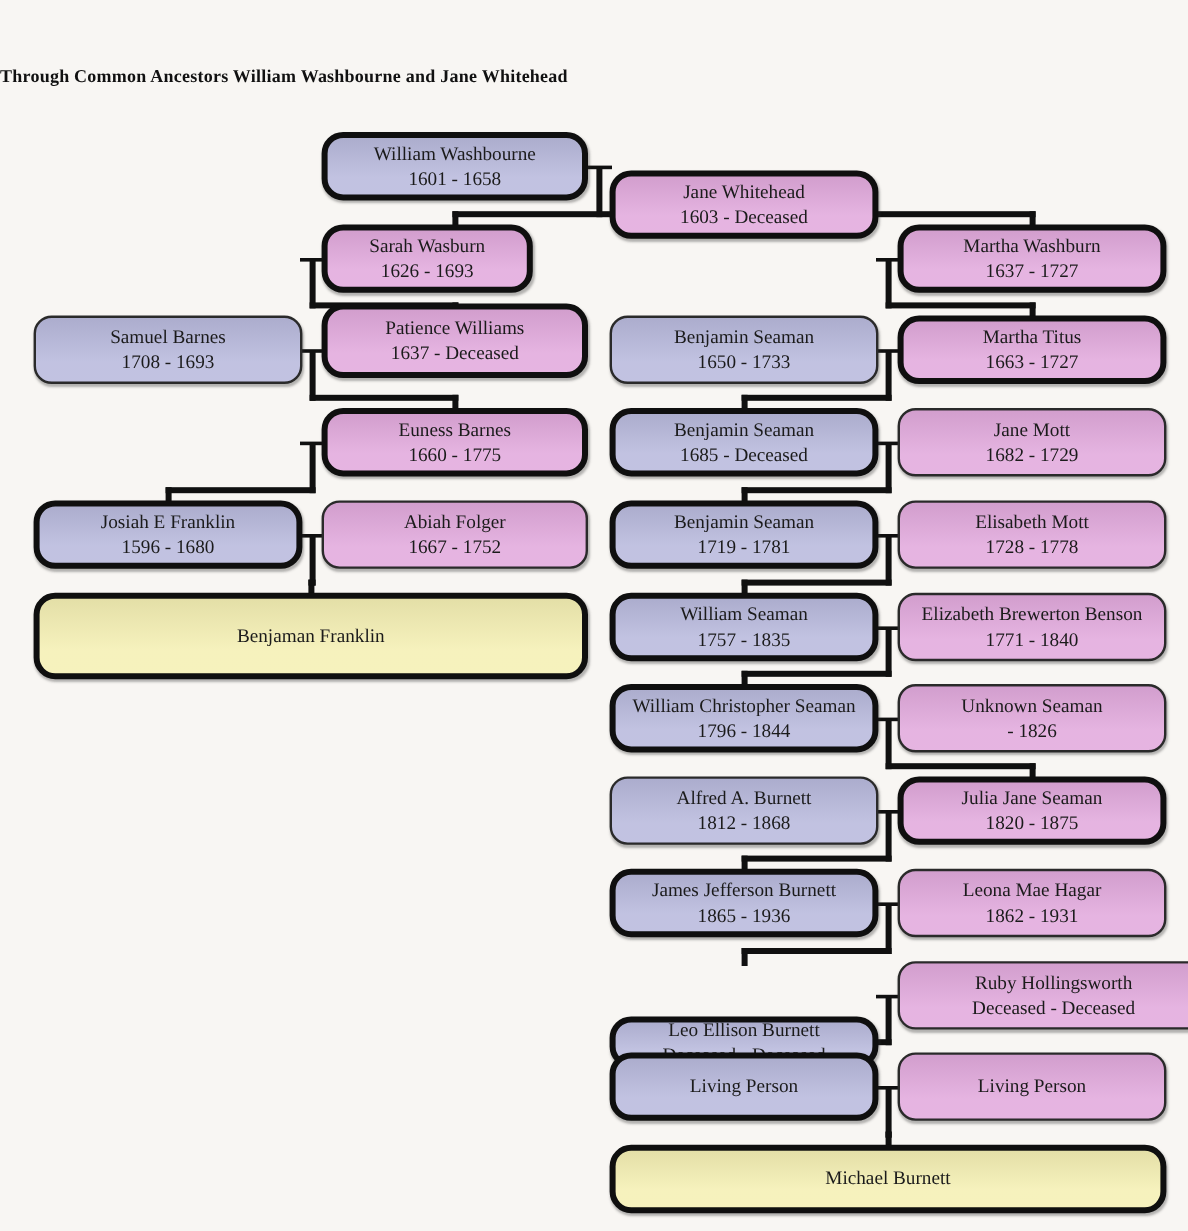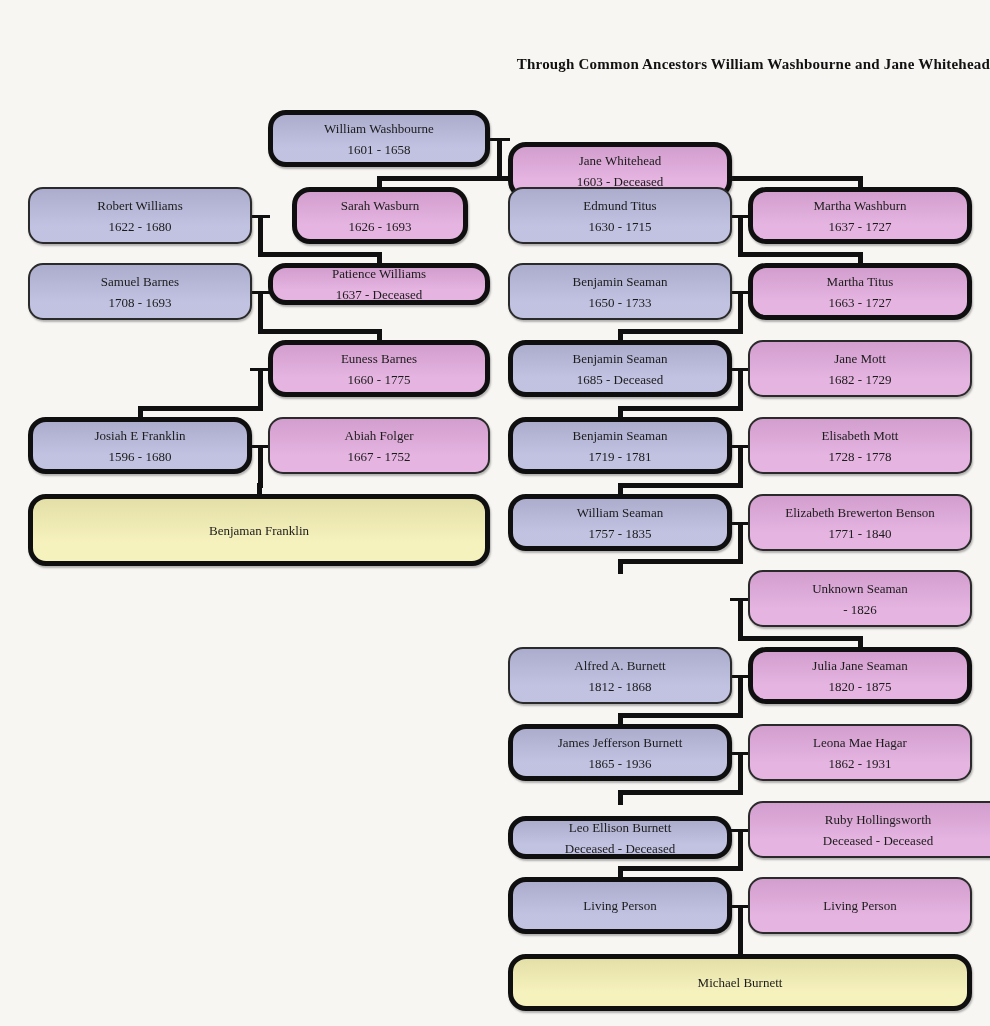--- a/index.html
+++ b/index.html
@@ -12,29 +12,29 @@
   html,body{margin:0;padding:0;}
   body{background:#ffffff;font-family:"Liberation Serif","DejaVu Serif",serif;}
   .page{
     position:relative;width:990px;height:1026px;background:var(--bg);overflow:hidden;
   }
   .title{
     position:absolute;top:16px;left:0;width:100%;text-align:center;
     font-weight:bold;font-size:17px;color:#111;letter-spacing:.2px;
   }
   .subtitle{
-    position:absolute;top:56px;left:0;width:100%;text-align:right;
+    position:absolute;top:56px;left:0;width:100%;text-align:left;
     font-weight:bold;font-size:15px;color:#111;letter-spacing:.2px;
   }
   #tree{position:absolute;left:0;top:0;width:100%;height:100%;}
   .connector{position:absolute;background:var(--line);z-index:1;}
   .person{
     position:absolute;z-index:2;box-sizing:border-box;
     display:flex;flex-direction:column;justify-content:center;align-items:center;
-    text-align:left;color:#1b1b1b;font-size:13px;
+    text-align:left;color:#1b1b1b;font-size:16px;
     background-image:linear-gradient(180deg,rgba(0,0,0,0.07),rgba(255,255,255,0.12) 70%);
   }
   .person .name,.person .dates{line-height:21px;white-space:nowrap;}
   .male{background-color:var(--male);}
   .female{background-color:var(--female);}
   .result{background-color:var(--result);}
   .thick{border:5px solid #0f0f0f;border-radius:18px;box-shadow:1px 2px 2px rgba(50,50,50,.35);}
   .thin{border:2px solid #2a2a2a;border-radius:15px;box-shadow:1px 2px 2px rgba(50,50,50,.35);}
 </style>
 </head>
@@ -44,41 +44,33 @@
   <div class="subtitle">Through Common Ancestors William Washbourne and Jane Whitehead</div>
   <div id="tree">
       <div class="person male thick" style="left: 268px; top: 110px; width: 222px; height: 57px;">
         <div class="name">William Washbourne</div>
         <div class="dates">1601 - 1658</div>
       </div>
       <div class="person female thick" style="left: 508px; top: 110px; width: 224px; height: 57px; margin-top: 32px;">
         <div class="name">Jane Whitehead</div>
         <div class="dates">1603 - Deceased</div>
       </div>
-      <div class="person male thin" style="left: 28px; top: 187px; width: 224px; height: 57px;">
-        <div class="name">Robert Williams</div>
-        <div class="dates">1622 - 1680</div>
-      </div>
-      <div class="person female thick" style="left: 268px; top: 187px; width: 176px; height: 57px; margin-left: 24px;">
+      <div class="person female thick" style="left: 268px; top: 187px; width: 176px; height: 57px;">
         <div class="name">Sarah Wasburn</div>
         <div class="dates">1626 - 1693</div>
-      </div>
-      <div class="person male thin" style="left: 508px; top: 187px; width: 224px; height: 57px;">
-        <div class="name">Edmund Titus</div>
-        <div class="dates">1630 - 1715</div>
       </div>
       <div class="person female thick" style="left: 748px; top: 187px; width: 224px; height: 57px;">
         <div class="name">Martha Washburn</div>
         <div class="dates">1637 - 1727</div>
       </div>
       <div class="person male thin" style="left: 28px; top: 263px; width: 224px; height: 57px;">
         <div class="name">Samuel Barnes</div>
         <div class="dates">1708 - 1693</div>
       </div>
-      <div class="person female thick" style="left: 268px; top: 263px; width: 222px; height: 42px;">
+      <div class="person female thick" style="left: 268px; top: 253px; width: 222px; height: 62px;">
         <div class="name">Patience Williams</div>
         <div class="dates">1637 - Deceased</div>
       </div>
       <div class="person male thin" style="left: 508px; top: 263px; width: 224px; height: 57px;">
         <div class="name">Benjamin Seaman</div>
         <div class="dates">1650 - 1733</div>
       </div>
       <div class="person female thick" style="left: 748px; top: 263px; width: 224px; height: 57px;">
         <div class="name">Martha Titus</div>
         <div class="dates">1663 - 1727</div>
@@ -115,41 +107,45 @@
         <div class="name">Benjaman Franklin</div>
       </div>
       <div class="person male thick" style="left: 508px; top: 494px; width: 224px; height: 57px;">
         <div class="name">William Seaman</div>
         <div class="dates">1757 - 1835</div>
       </div>
       <div class="person female thin" style="left: 748px; top: 494px; width: 224px; height: 57px;">
         <div class="name">Elizabeth Brewerton Benson</div>
         <div class="dates">1771 - 1840</div>
       </div>
+      <div class="person male thick" style="left: 508px; top: 570px; width: 224px; height: 57px;">
+        <div class="name">William Christopher Seaman</div>
+        <div class="dates">1796 - 1844</div>
+      </div>
       <div class="person female thin" style="left: 748px; top: 570px; width: 224px; height: 57px;">
         <div class="name">Unknown Seaman</div>
         <div class="dates">- 1826</div>
       </div>
       <div class="person male thin" style="left: 508px; top: 647px; width: 224px; height: 57px;">
         <div class="name">Alfred A. Burnett</div>
         <div class="dates">1812 - 1868</div>
       </div>
       <div class="person female thick" style="left: 748px; top: 647px; width: 224px; height: 57px;">
         <div class="name">Julia Jane Seaman</div>
         <div class="dates">1820 - 1875</div>
       </div>
       <div class="person male thick" style="left: 508px; top: 724px; width: 224px; height: 57px;">
         <div class="name">James Jefferson Burnett</div>
         <div class="dates">1865 - 1936</div>
       </div>
       <div class="person female thin" style="left: 748px; top: 724px; width: 224px; height: 57px;">
         <div class="name">Leona Mae Hagar</div>
         <div class="dates">1862 - 1931</div>
       </div>
-      <div class="person male thick" style="left: 508px; top: 816px; width: 224px; height: 43px;">
+      <div class="person male thick" style="left: 508px; top: 847px; width: 224px; height: 43px;">
         <div class="name">Leo Ellison Burnett</div>
         <div class="dates">Deceased - Deceased</div>
       </div>
       <div class="person female thin" style="left: 748px; top: 801px; width: 260px; height: 57px;">
         <div class="name">Ruby Hollingsworth</div>
         <div class="dates">Deceased - Deceased</div>
       </div>
       <div class="person male thick" style="left: 508px; top: 877px; width: 224px; height: 57px;">
         <div class="name">Living Person</div>
       </div>

